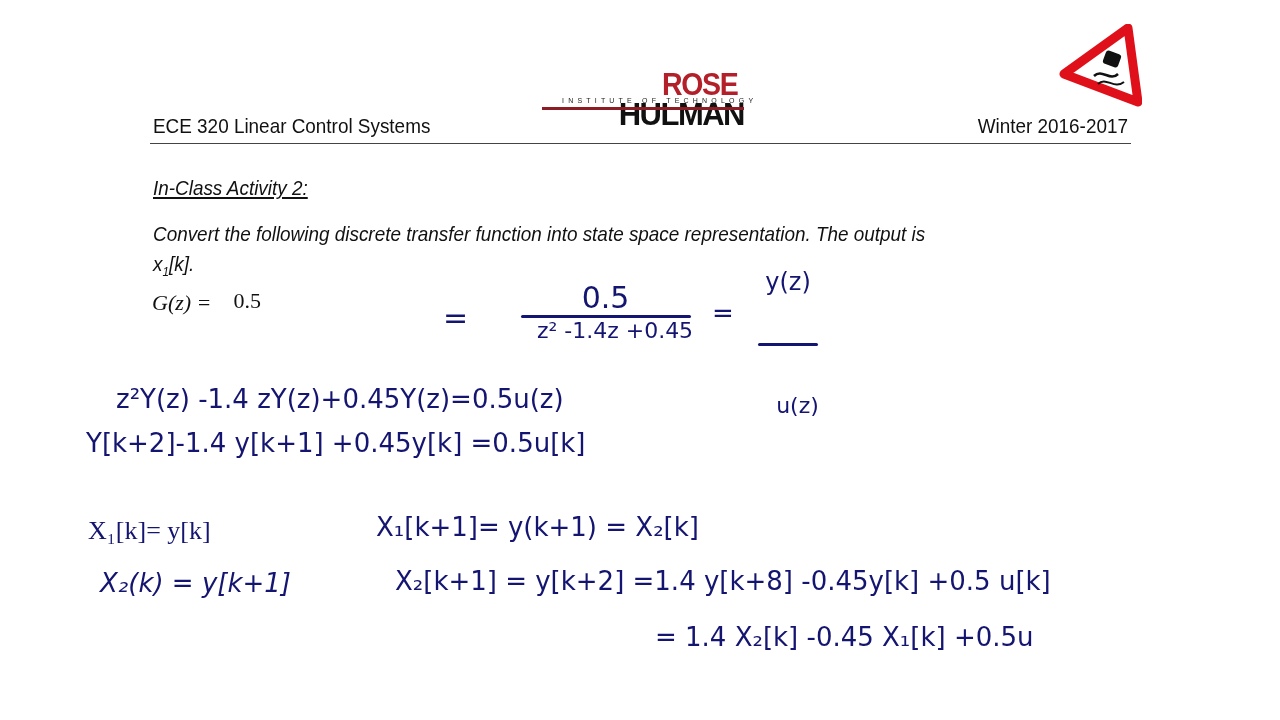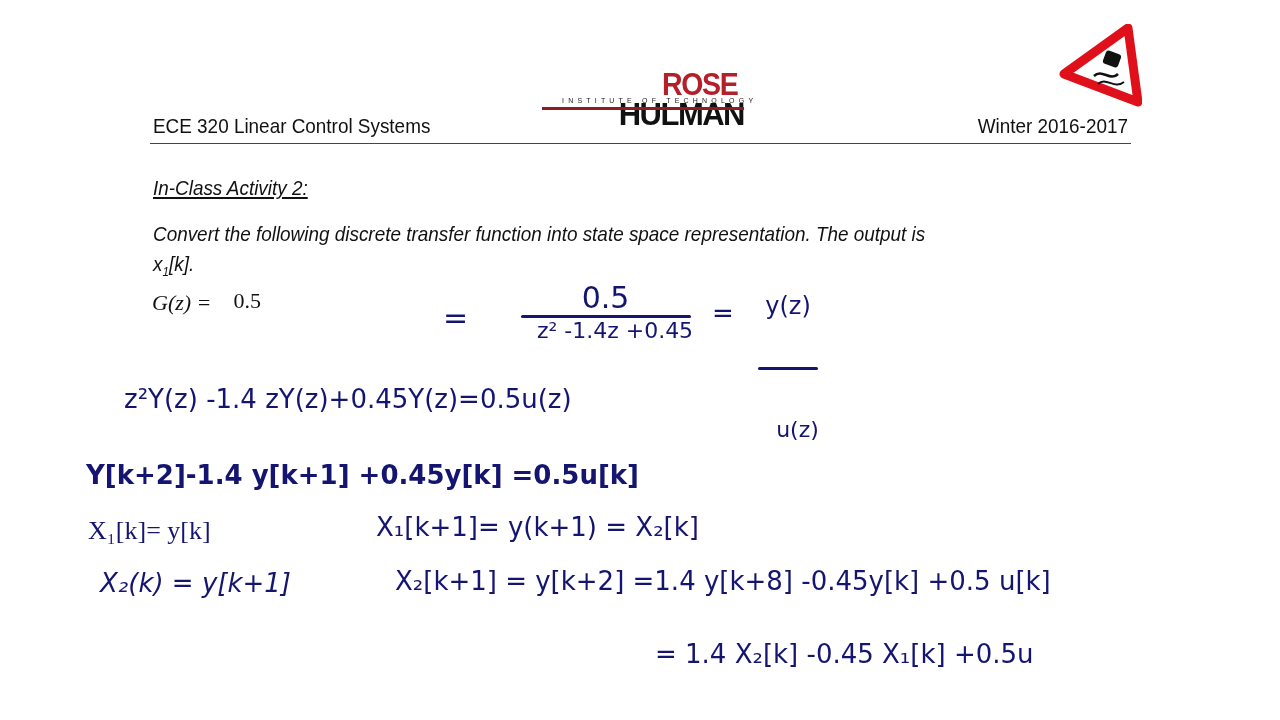--- a/index.html
+++ b/index.html
@@ -63,25 +63,25 @@
   </span>
 </div>
 
 <div class="ink" style="left:443px; top:300px; font-size:30px;">=</div>
 <div class="ink-frac" style="left:508px; top:280px; width:195px;">
   <span class="n">0.5</span>
   <span class="line" style="width:170px;"></span>
   <span class="d">z² -1.4z +0.45</span>
 </div>
 <div class="ink" style="left:712px; top:298px; font-size:26px;">=</div>
-<div class="ink-frac" style="left:748px; top:292px; width:80px;gap:47px;">
+<div class="ink-frac" style="left:748px; top:268px; width:80px;gap:47px;">
   <span class="n" style="font-size:24px;">y(z)</span>
   <span class="line" style="width:60px;"></span>
   <span class="d">u(z)</span>
 </div>
 
-<div class="ink" style="left:124px; top:384px;">z²Y(z) -1.4 zY(z)+0.45Y(z)=0.5u(z)</div>
-<div class="ink" style="left:86px; top:460px;font-weight:bold;">Y[k+2]-1.4 y[k+1] +0.45y[k] =0.5u[k]</div>
+<div class="ink" style="left:116px; top:384px;">z²Y(z) -1.4 zY(z)+0.45Y(z)=0.5u(z)</div>
+<div class="ink" style="left:86px; top:428px;">Y[k+2]-1.4 y[k+1] +0.45y[k] =0.5u[k]</div>
 <div class="ink" style="left:88px; top:516px;font-family:Liberation Serif, serif;">X₁[k]= y[k]</div>
 <div class="ink" style="left:376px; top:512px;">X₁[k+1]= y(k+1) = X₂[k]</div>
 <div class="ink" style="left:100px; top:568px;font-style:italic;">X₂(k) = y[k+1]</div>
 <div class="ink" style="left:395px; top:566px;">X₂[k+1] = y[k+2] =1.4 y[k+8] -0.45y[k] +0.5 u[k]</div>
-<div class="ink" style="left:655px; top:622px;margin-top:17px;">= 1.4  X₂[k]  -0.45 X₁[k]  +0.5u</div>
+<div class="ink" style="left:655px; top:622px;">= 1.4  X₂[k]  -0.45 X₁[k]  +0.5u</div>
 
 </body></html>

